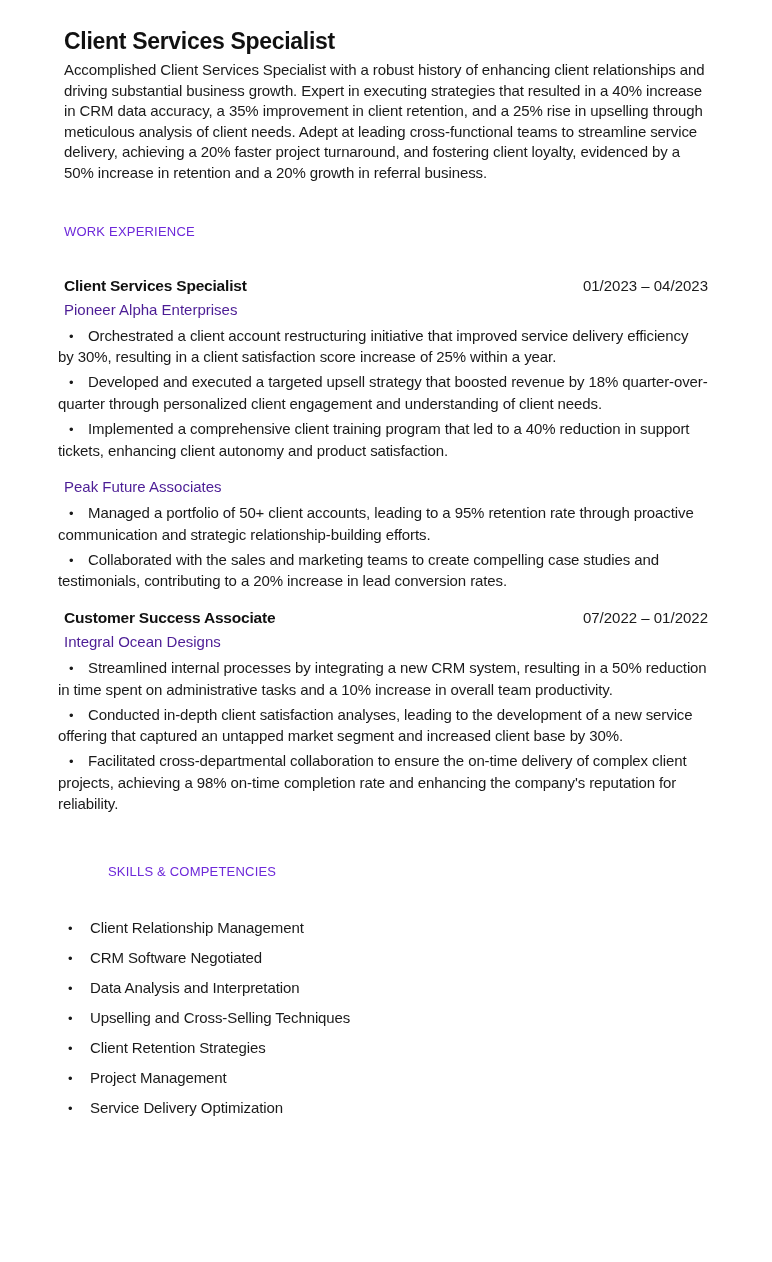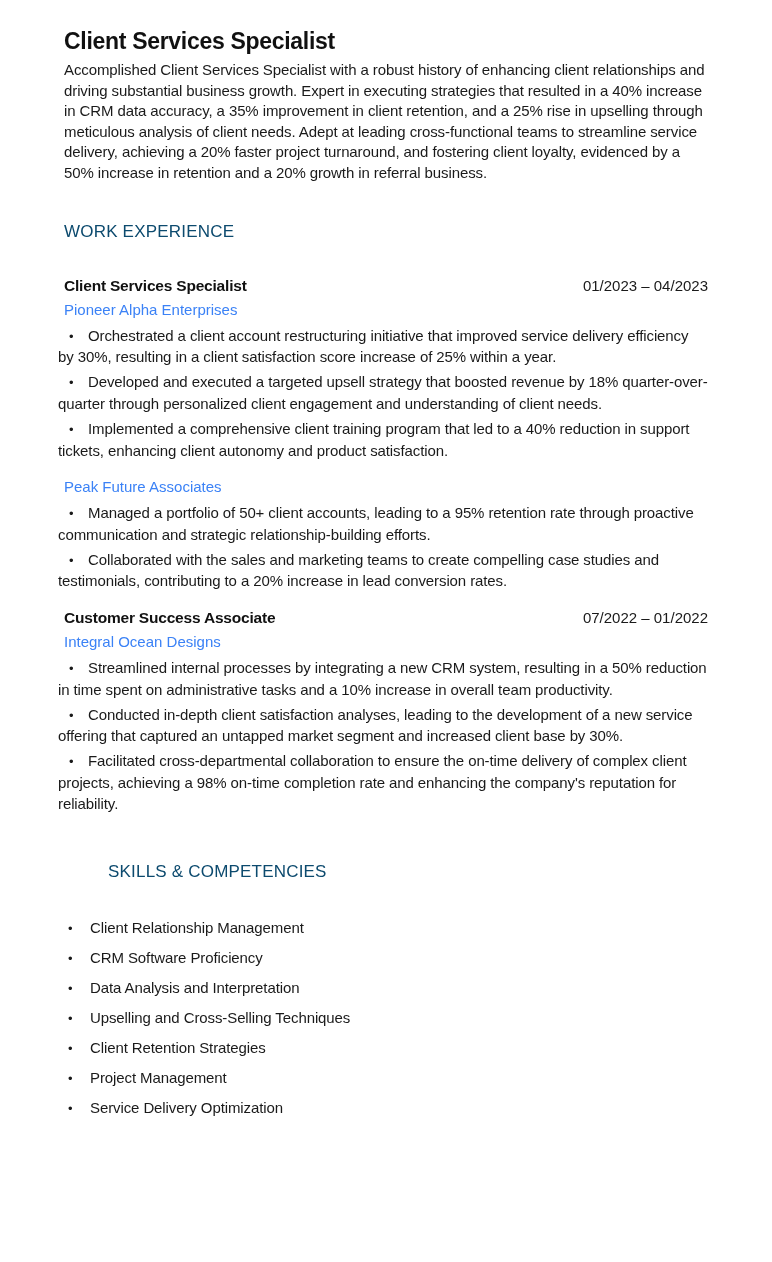--- a/index.html
+++ b/index.html
@@ -31,24 +31,24 @@
   }
   p.summary {
     margin: 5px 0 0 0;
     font-size: 15px;
     line-height: 20.6px;
     letter-spacing: -0.1px;
     color: #1a1a1a;
   }
   .section-label {
     margin-top: 40px;
-    font-size: 17px;
+    font-size: 13px;
     line-height: 15px;
     letter-spacing: 0.2px;
-    color: #0c4a6e;
+    color: #6d28d9;
   }
   .section-label.skills-label {
     margin-top: 50px;
     margin-left: 44px;
   }
   .job {
     margin-top: 36px;
   }
   .job + .job {
     margin-top: 15px;
@@ -67,21 +67,21 @@
   }
   .job-dates {
     font-weight: 400;
     font-size: 15px;
     color: #1a1a1a;
   }
   .company {
     margin-top: 3px;
     font-size: 15px;
     line-height: 21px;
-    color: #3b82f6;
+    color: #4c1d95;
   }
   .job-bullets {
     margin-top: 6px;
   }
   .job-bullets p.bullet {
     margin: 4.5px 0 0 -6px;
     font-size: 15px;
     line-height: 20.6px;
     letter-spacing: -0.1px;
   }
@@ -154,21 +154,21 @@
       <p class="bullet"><span class="dot">•</span><span class="bullet-text">Streamlined internal processes by integrating a new CRM system, resulting in a 50% reduction in time spent on administrative tasks and a 10% increase in overall team productivity.</span></p>
       <p class="bullet"><span class="dot">•</span><span class="bullet-text">Conducted in-depth client satisfaction analyses, leading to the development of a new service offering that captured an untapped market segment and increased client base by 30%.</span></p>
       <p class="bullet"><span class="dot">•</span><span class="bullet-text">Facilitated cross-departmental collaboration to ensure the on-time delivery of complex client projects, achieving a 98% on-time completion rate and enhancing the company's reputation for reliability.</span></p>
     </div>
   </section>
 
   <div class="section-label skills-label">SKILLS &amp; COMPETENCIES</div>
 
   <ul class="skills-list">
     <li><span class="sdot">•</span><span>Client Relationship Management</span></li>
-    <li><span class="sdot">•</span><span>CRM Software Proficiency</span></li>
+    <li><span class="sdot">•</span><span>CRM Software Negotiated</span></li>
     <li><span class="sdot">•</span><span>Data Analysis and Interpretation</span></li>
     <li><span class="sdot">•</span><span>Upselling and Cross-Selling Techniques</span></li>
     <li><span class="sdot">•</span><span>Client Retention Strategies</span></li>
     <li><span class="sdot">•</span><span>Project Management</span></li>
     <li><span class="sdot">•</span><span>Service Delivery Optimization</span></li>
   </ul>
 
 </div>
 
 </body></html>

